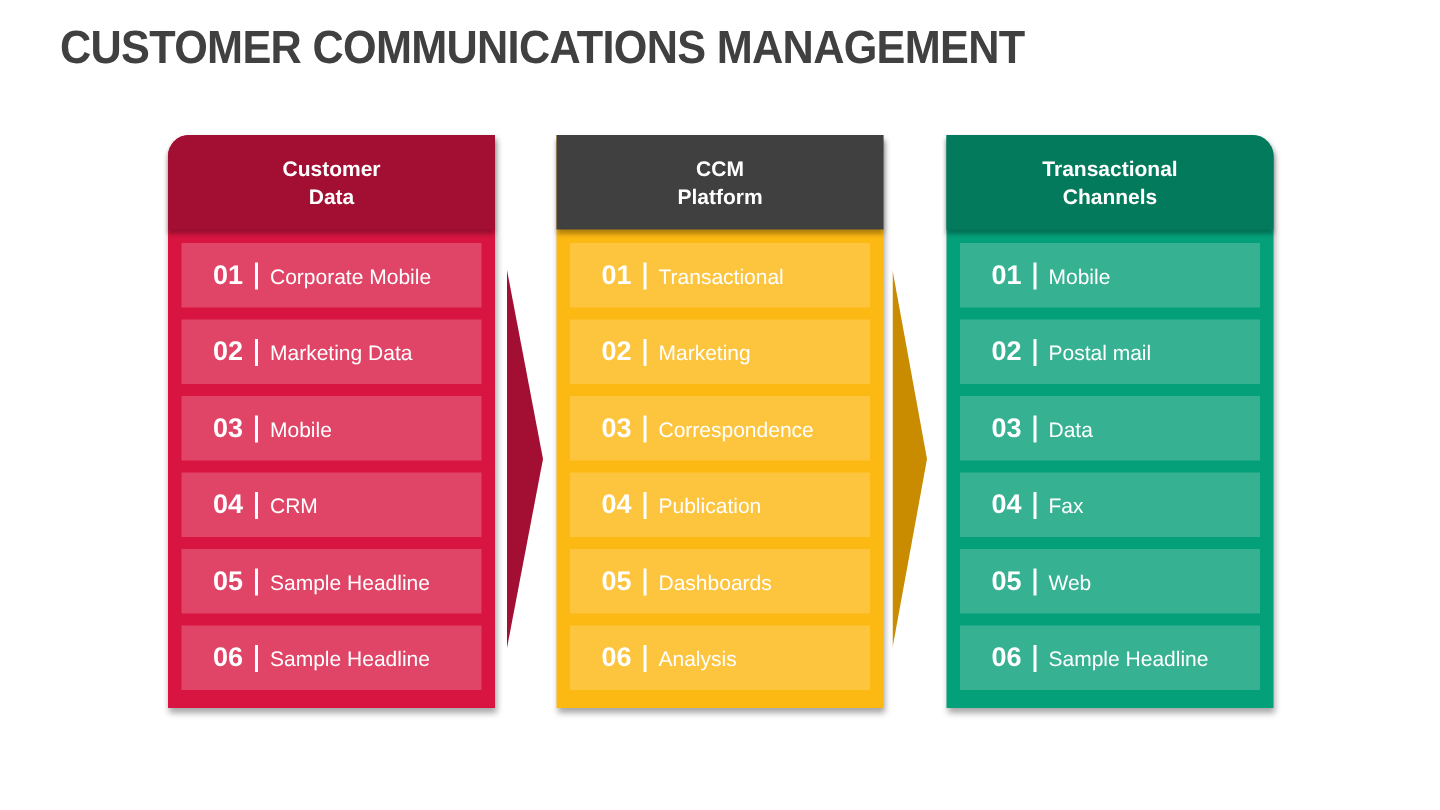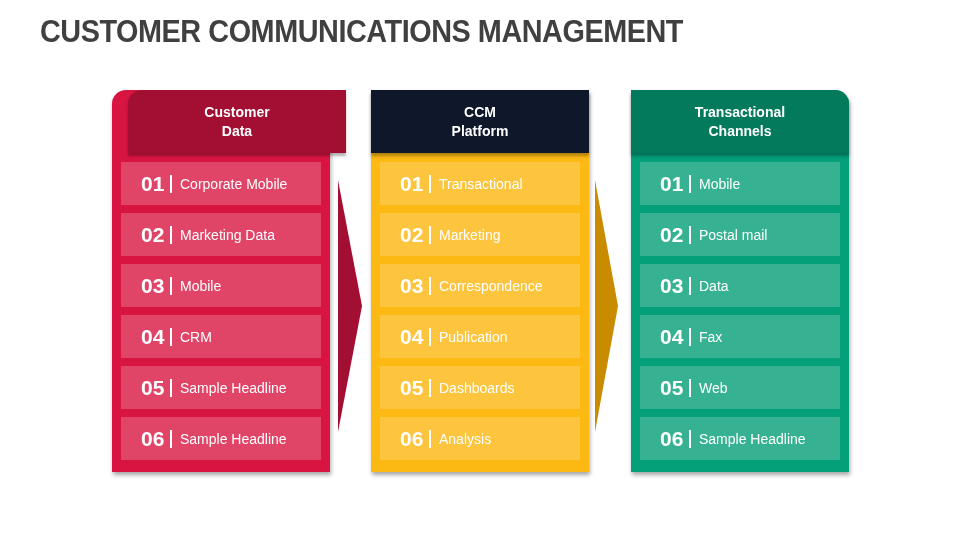--- a/index.html
+++ b/index.html
@@ -36,38 +36,38 @@
     position: absolute; left: 0; top: 63px; width: 100%; bottom: 0;
     padding: 9px 9px 0 9px;
   }
   .item {
     height: 43px; margin-bottom: 8px;
     display: flex; align-items: center;
     padding-left: 20px;
     color: #ffffff; font-size: 14px;
     cursor: pointer;
   }
-  .item .num { font-weight: bold; font-size: 21px; width: 22px; }
+  .item .num { font-weight: bold; font-size: 18px; width: 22px; text-align: center; }
   .item .sep {
     display: inline-block; width: 2px; height: 18px; background: #ffffff;
     margin: 0 8px 0 7px;
   }
   .item .lbl { white-space: nowrap; }
 
   .arrow { position: absolute; top: 180px; width: 26px; height: 252px; }
   .arrow-1 { left: 338px; }
   .arrow-2 { left: 595px; }
 </style>
 </head>
 <body>
 
 <div class="title">CUSTOMER COMMUNICATIONS MANAGEMENT</div>
 
 <div class="col col-1" style="background:#D81541;">
-  <div class="col-head" style="background:#A20F33;margin-left:16px;">
+  <div class="col-head" style="background:#A20F33;">
     <span>Customer</span>
     <span>Data</span>
   </div>
   <div class="col-body">
     <div class="item" style="background:#E04568;">
         <span class="num">01</span>
         <span class="sep"></span>
         <span class="lbl">Corporate Mobile</span>
       </div>
     <div class="item" style="background:#E04568;">
@@ -96,21 +96,21 @@
         <span class="lbl">Sample Headline</span>
       </div>
   </div>
 </div>
 
 <svg class="arrow arrow-1" viewBox="0 0 26 252" preserveAspectRatio="none">
   <polygon points="0,0 24,126 0,252" fill="#A20F33"></polygon>
 </svg>
 
 <div class="col col-2" style="background:#FDB913;">
-  <div class="col-head" style="background:#0f172a;">
+  <div class="col-head" style="background:#404040;">
     <span>CCM</span>
     <span>Platform</span>
   </div>
   <div class="col-body">
     <div class="item" style="background:#FDC43E;">
         <span class="num">01</span>
         <span class="sep"></span>
         <span class="lbl">Transactional</span>
       </div>
     <div class="item" style="background:#FDC43E;">

